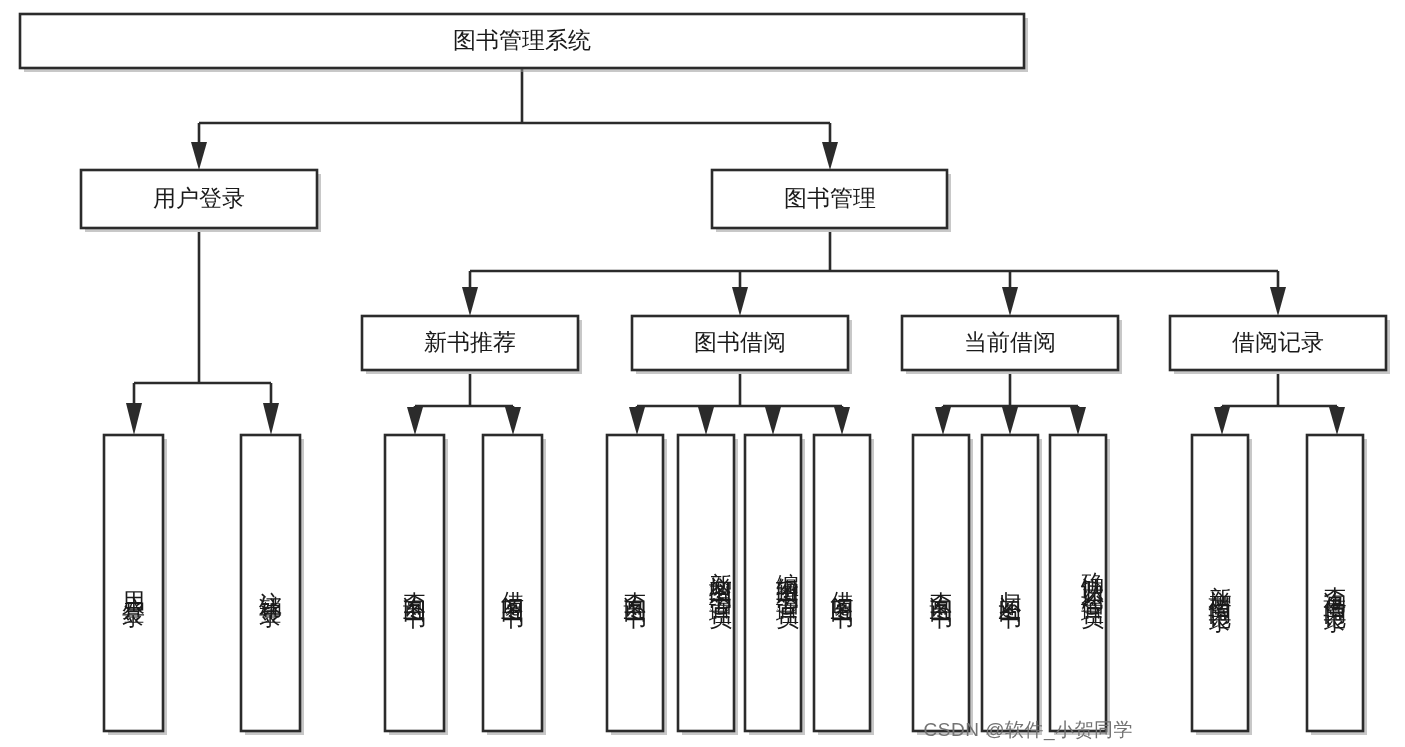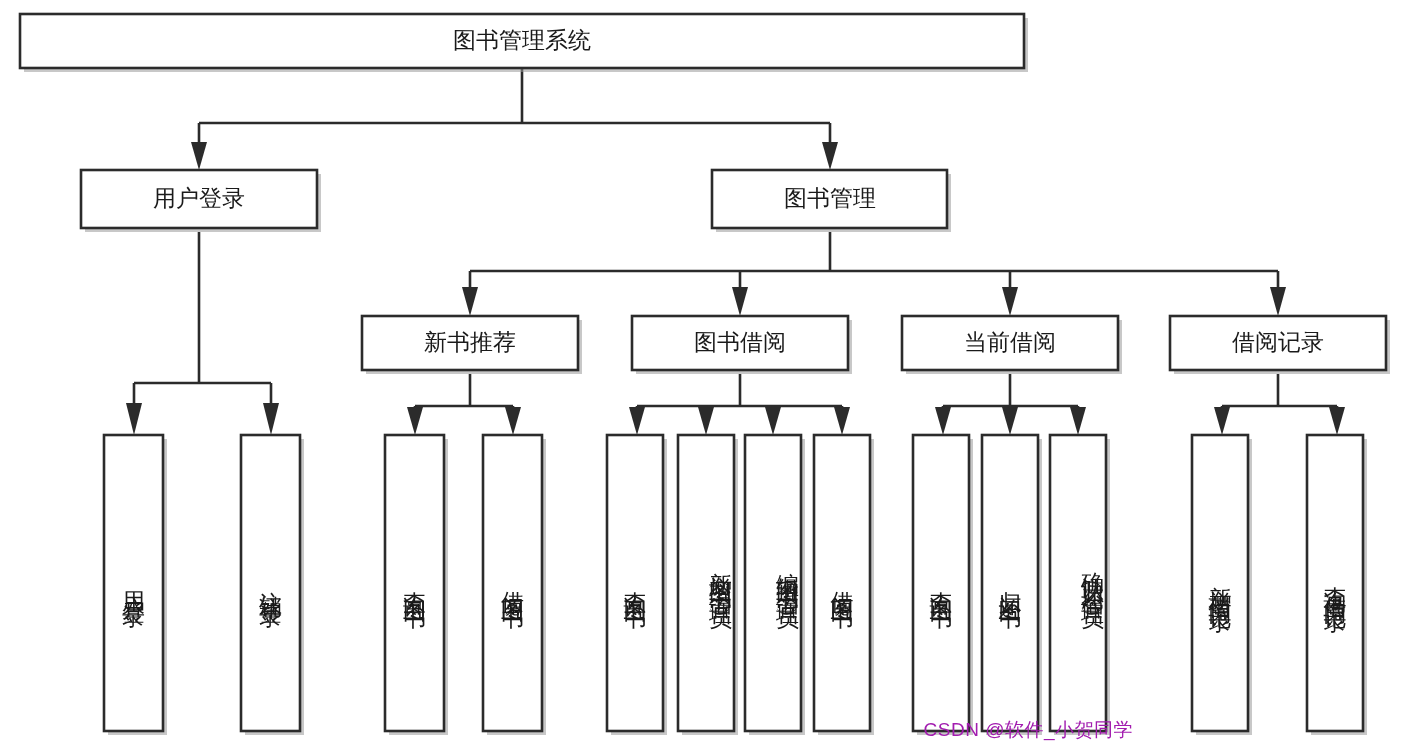--- a/index.html
+++ b/index.html
@@ -66,21 +66,21 @@
     text-align: center;
     pointer-events: none;
     white-space: nowrap;
   }
   .watermark {
     position: absolute;
     right: 10px;
     bottom: 4px;
     font-family: "Liberation Sans", "DejaVu Sans", sans-serif;
     font-size: 19px;
-    color: #a21caf;
+    color: #737373;
     letter-spacing: 0.5px;
     white-space: nowrap;
   }
 </style>
 </head>
 <body>
 
 <div id="diagram-root">
 
   <svg class="flow" viewBox="0 0 1405 747" xmlns="http://www.w3.org/2000/svg">

